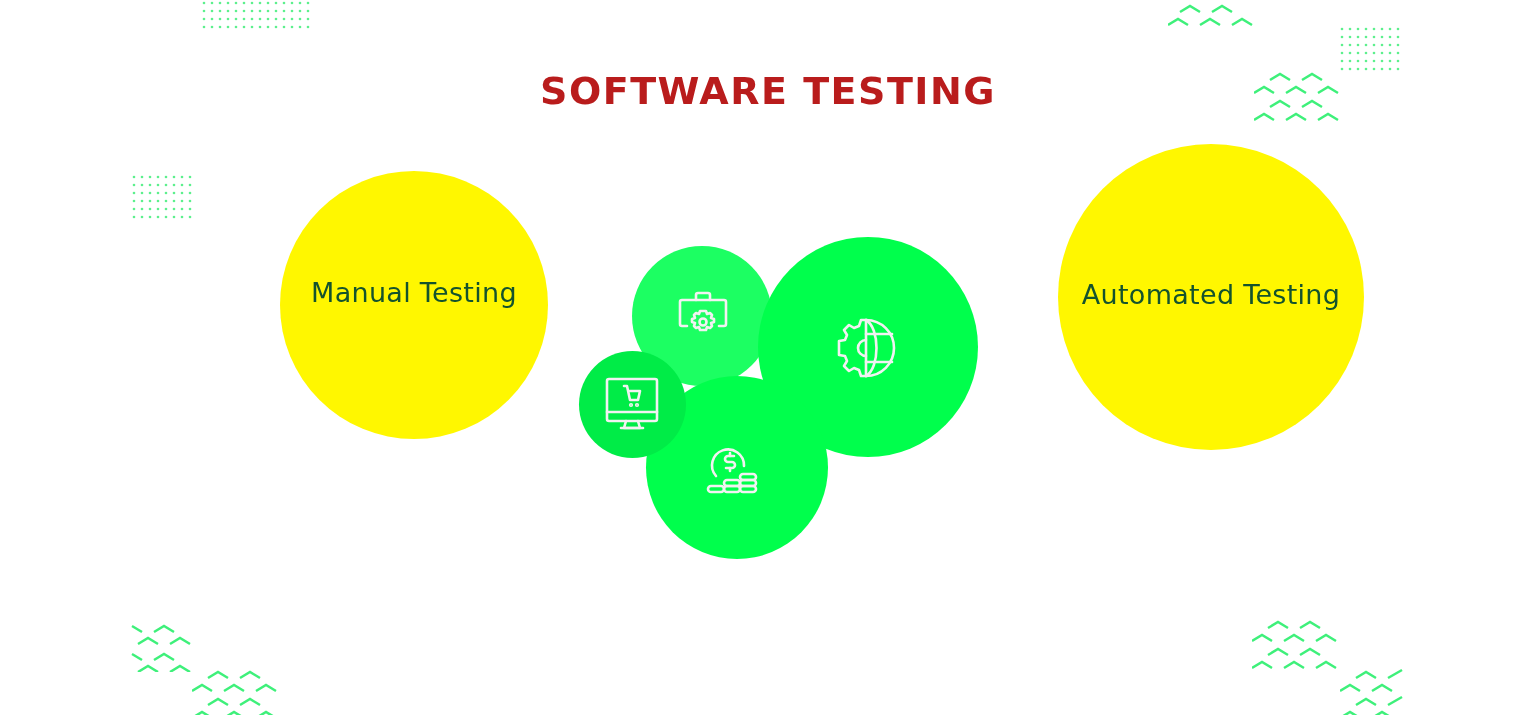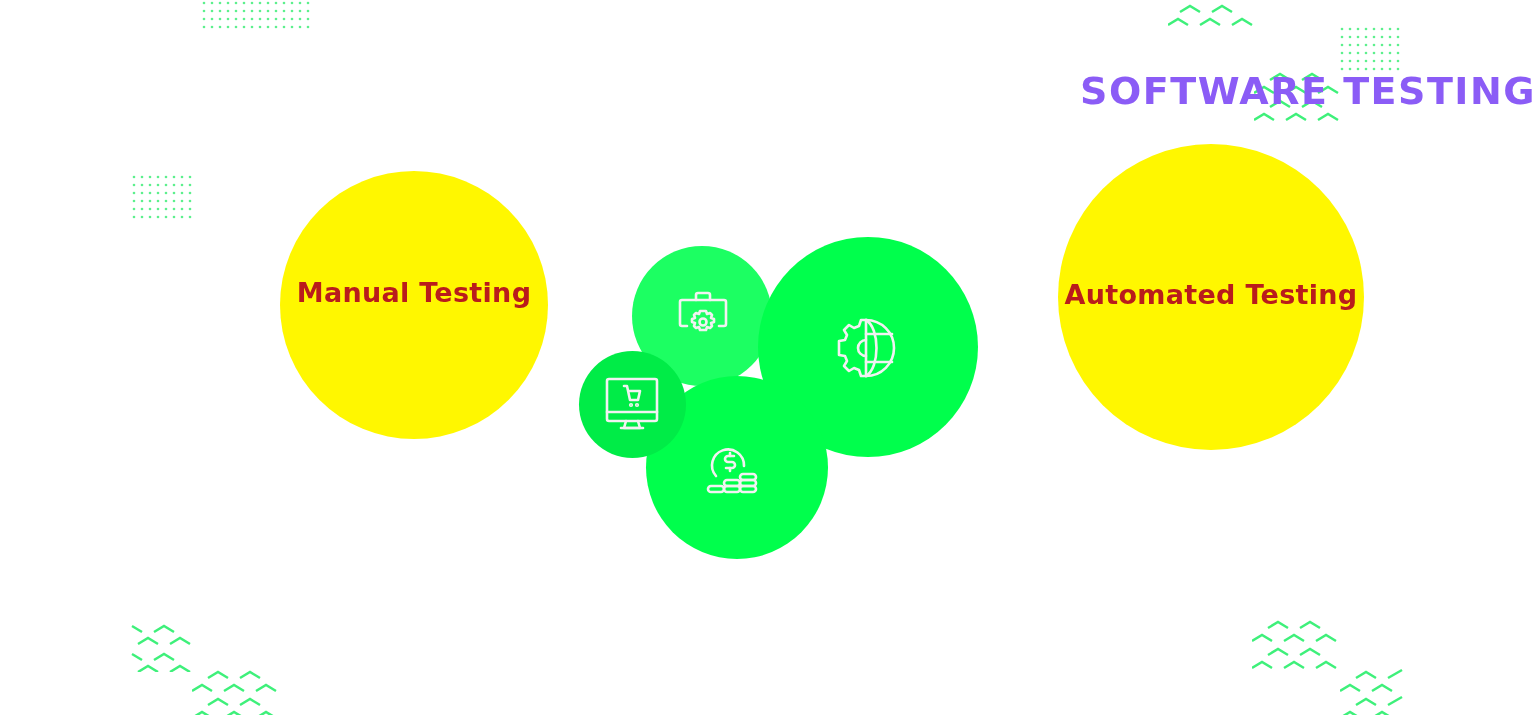--- a/index.html
+++ b/index.html
@@ -12,39 +12,39 @@
       height: 715px;
       position: relative;
       overflow: hidden;
       font-family: "DejaVu Sans", "Liberation Sans", sans-serif;
     }
     .title {
       position: absolute;
       left: 0;
       width: 1536px;
       top: 68px;
-      text-align: right;
+      text-align: center;
       font-size: 38px;
       font-weight: bold;
       letter-spacing: 1.5px;
-      color: #8b5cf6;
+      color: #b91c1c;
       line-height: 46px;
     }
     .circle {
       position: absolute;
       border-radius: 50%;
     }
     .yellow {
       display: flex;
       align-items: center;
       justify-content: center;
     }
     .circle-label {
-      font-weight: bold;
-      color: #b91c1c;
+      font-weight: normal;
+      color: #14532d;
       white-space: nowrap;
       font-family: "DejaVu Sans", sans-serif;
       letter-spacing: 0.3px;
     }
     .icon {
       position: absolute;
     }
     .deco {
       position: absolute;
     }

